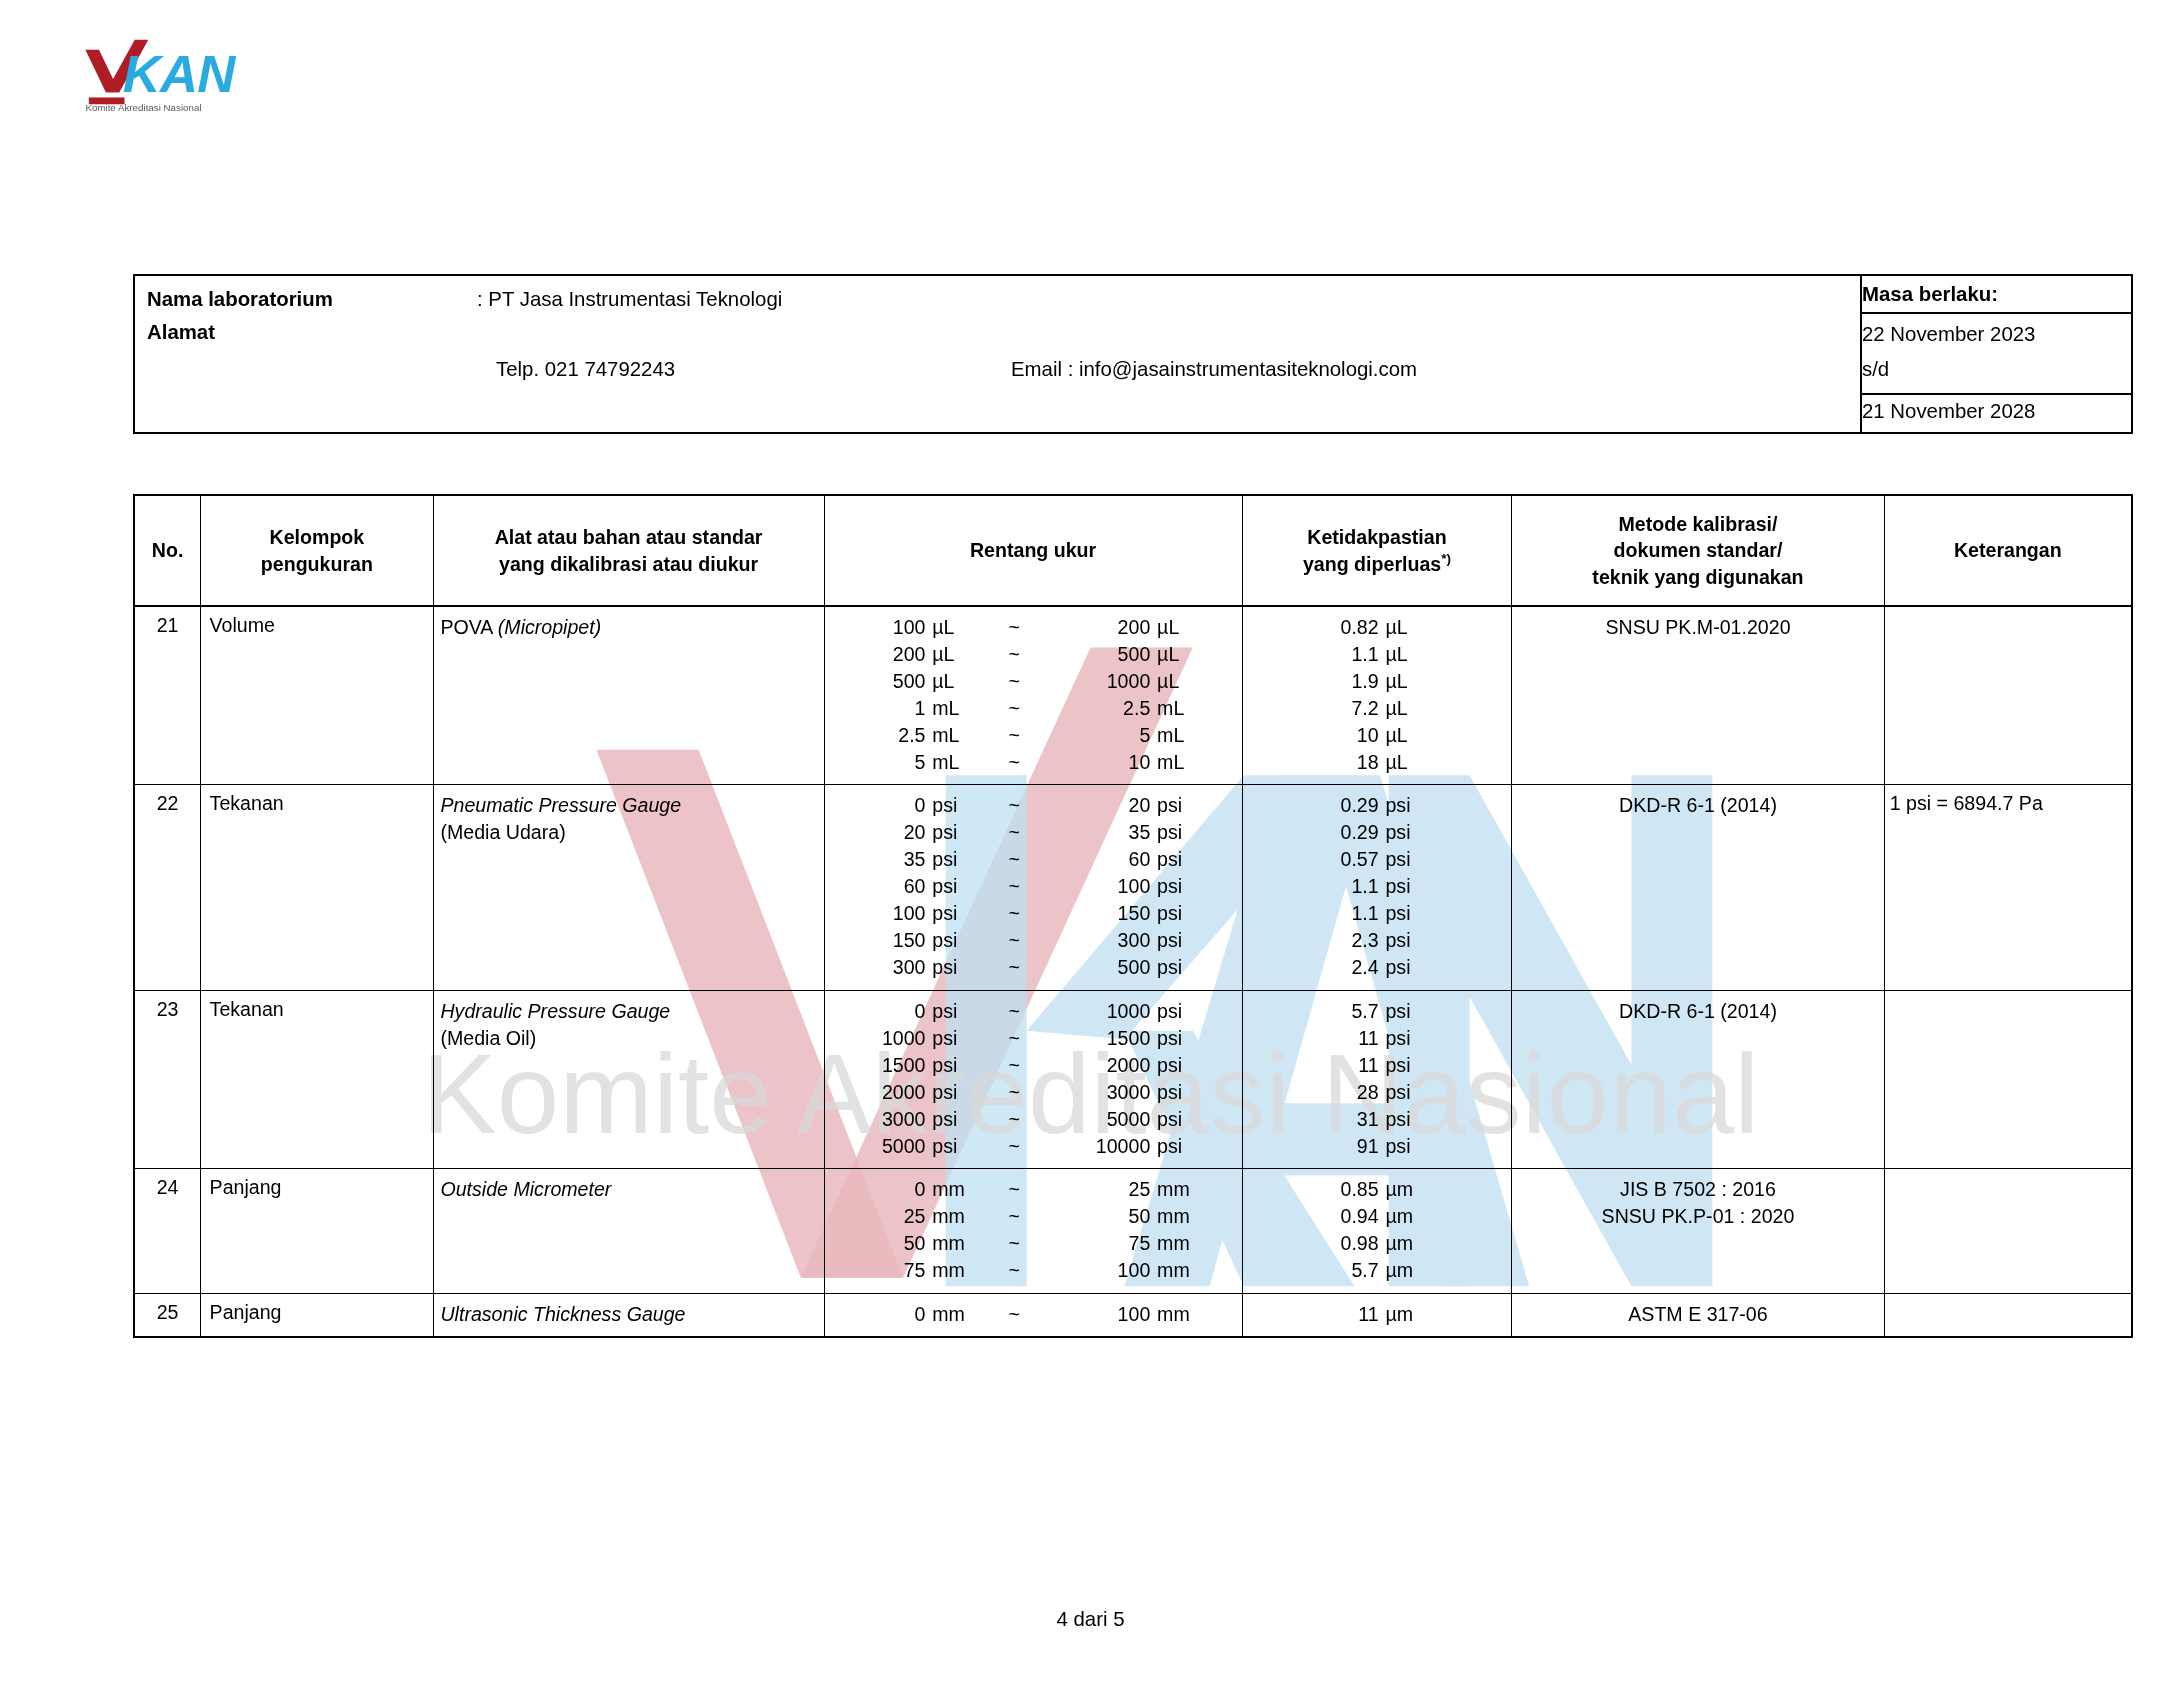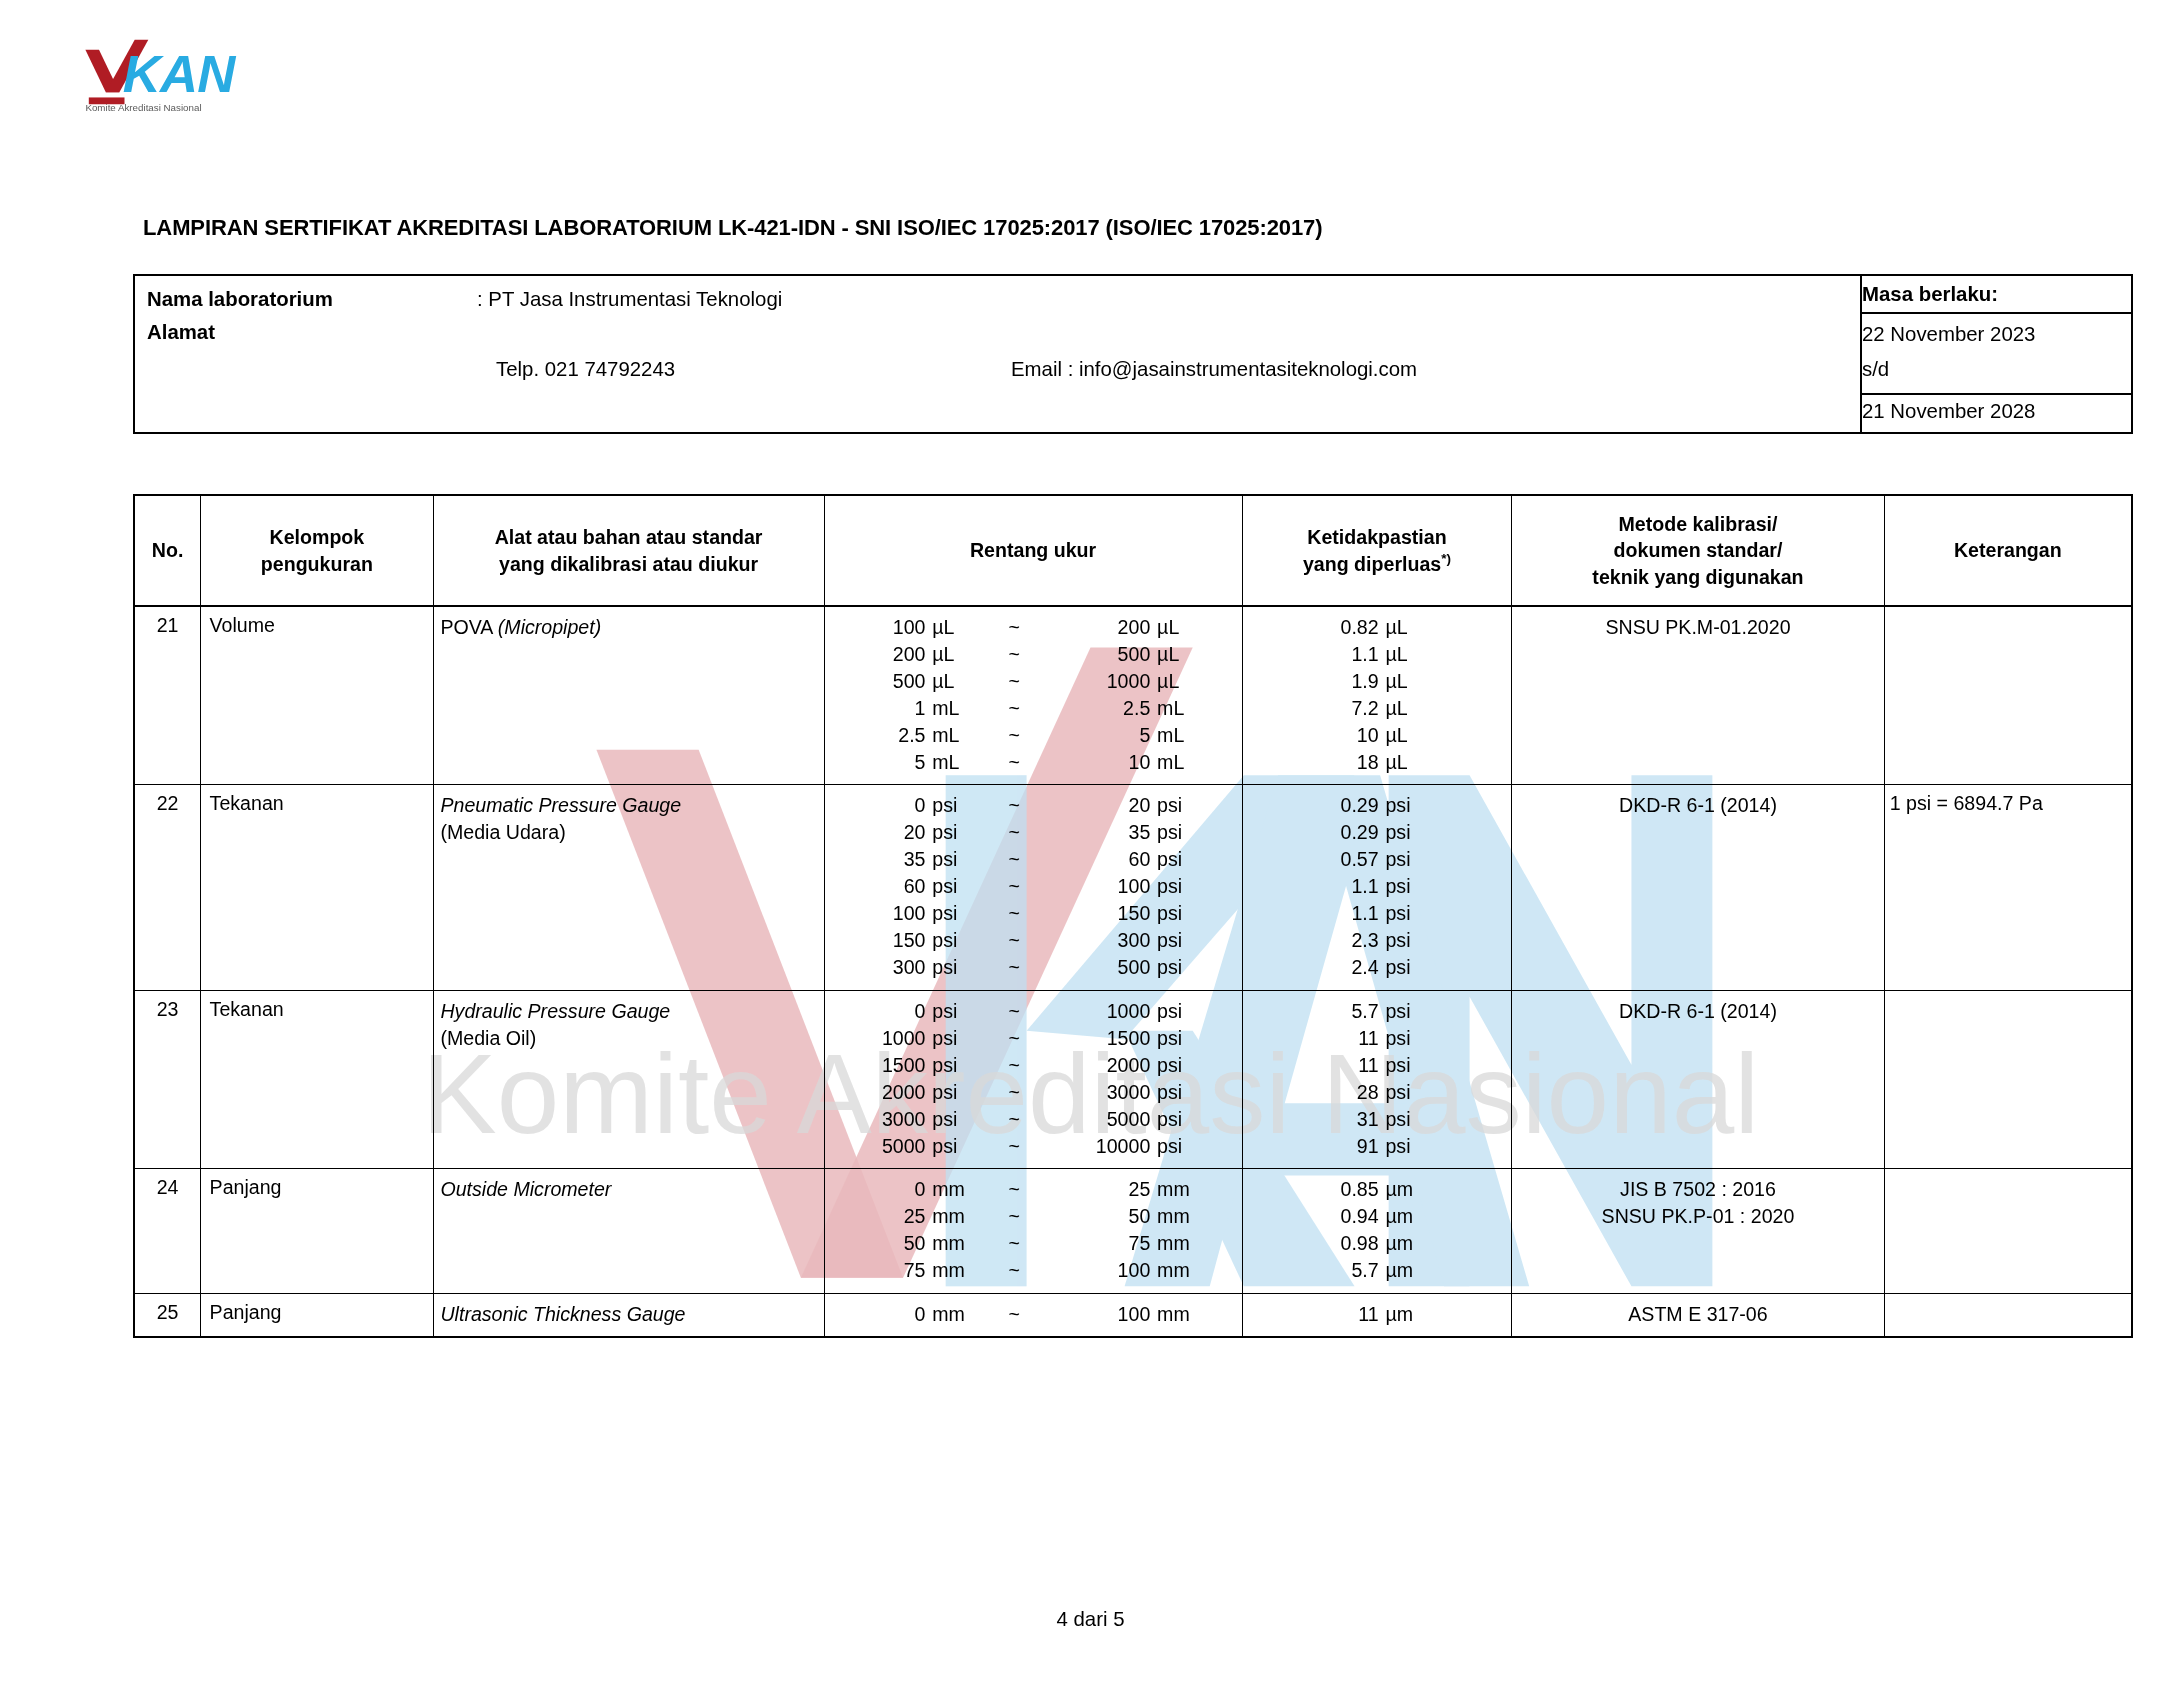--- a/index.html
+++ b/index.html
@@ -238,21 +238,20 @@
         <path d="M28,66 L44,66 L78,4 L62,4 Z" fill="#b01c24"></path>
         <rect x="8" y="72" width="42" height="8" fill="#b01c24"></rect>
       </g>
       <g fill="#29abe2" font-family="'Liberation Sans', sans-serif" font-weight="bold" font-style="italic">
         <text x="48" y="66" font-size="62" letter-spacing="-1">KAN</text>
       </g>
       <text x="4" y="88" fill="#5b5b5b" font-family="'Liberation Sans', sans-serif" font-size="11.5">Komite Akreditasi Nasional</text>
     </svg>
   </div>
 
-  <div class="doc-title">LAMPIRAN SERTIFIKAT AKREDITASI LABORATORIUM  LK-421-IDN - SNI ISO/IEC 17025:2017 (ISO/IEC 17025:2017)</div>
 
   <div class="identity-box">
     <div class="identity-left">
       <div class="lbl lbl-name">Nama laboratorium</div>
       <div class="lbl lbl-addr">Alamat</div>
 
       <div class="val v-name">
         <span class="val-colon-inline">:</span>
         <span>PT Jasa Instrumentasi Teknologi</span>
       </div>

